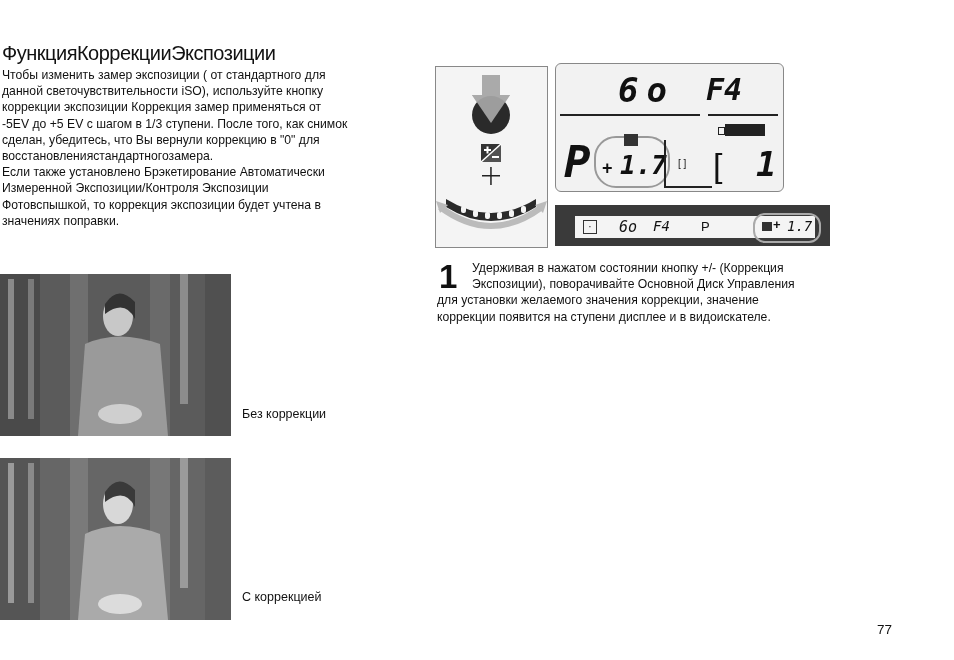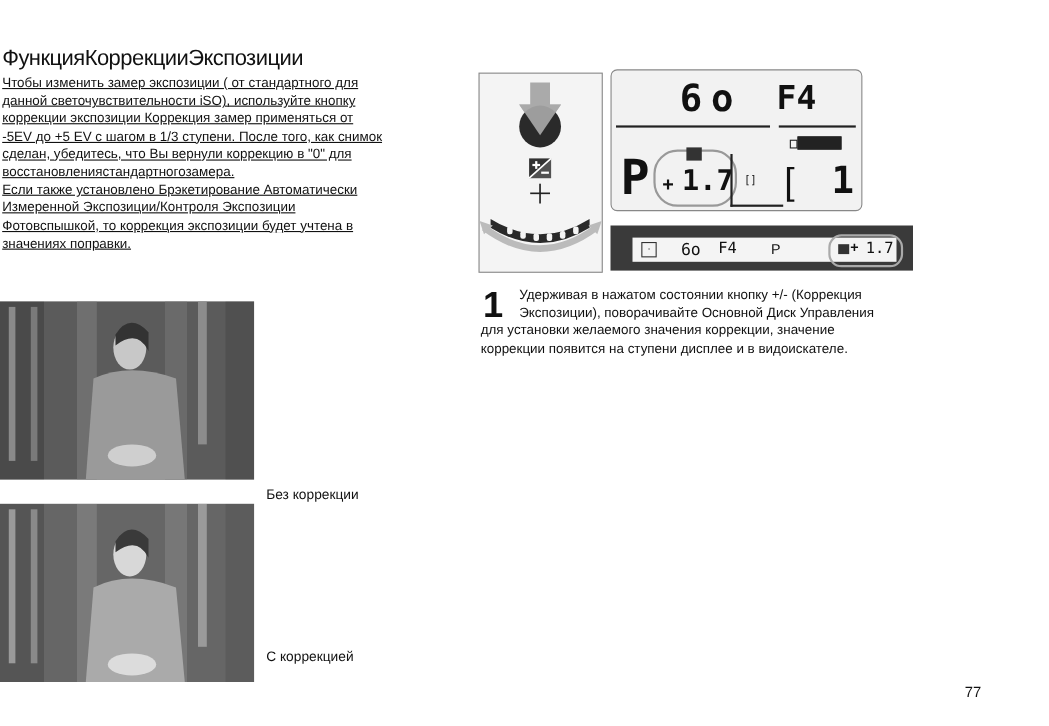--- a/index.html
+++ b/index.html
@@ -1,36 +1,36 @@
 <!DOCTYPE html>
 <html><head>
 <meta charset="utf-8">
 <style>
   html, body { margin:0; padding:0; background:#fff; }
   body { width:954px; height:660px; position:relative; overflow:hidden; font-family:"Liberation Sans", sans-serif; color:#111; }
   .title { position:absolute; left:2px; top:42px; font-size:20px; letter-spacing:-0.5px; white-space:nowrap; }
-  .body-text { position:absolute; left:2px; top:67px; width:410px; font-size:12.2px; line-height:16.2px;text-decoration:underline; }
+  .body-text { position:absolute; left:2px; top:67px; width:410px; font-size:12.2px; line-height:16.2px; }
   .body-text p { margin:0; white-space:nowrap; }
   .photo { position:absolute; left:0; width:231px; background:#6a6a6a; overflow:hidden; }
   .photo svg { display:block; }
   .photo1 { top:274px; height:162px; }
   .photo2 { top:458px; height:162px; }
   .caption { position:absolute; font-size:12.5px; white-space:nowrap; }
-  .cap1 { left:242px; top:407px;margin-top:36px; }
+  .cap1 { left:242px; top:407px; }
   .cap2 { left:242px; top:590px; }
   .diagram-left { position:absolute; left:435px; top:66px; width:111px; height:180px; border:1px solid #888; background:#f4f4f4; }
   .lcd-top { position:absolute; left:555px; top:63px; width:227px; height:127px; border:1px solid #888; border-radius:6px; background:#f2f2f2; }
   .vf-bar { position:absolute; left:555px; top:205px; width:275px; height:41px; background:#3a3a3a; }
   .vf-inner { position:absolute; left:20px; top:11px; width:240px; height:22px; background:#f4f4f4; }
   .step-num { position:absolute; left:439px; top:258px; font-size:33px; font-weight:bold; }
   .step-text { position:absolute; left:437px; top:260px; font-size:12.2px; line-height:16.2px; width:430px; }
   .step-text p { margin:0; white-space:nowrap; }
   .indent { padding-left:35px; }
   .page-num { position:absolute; left:877px; top:622px; font-size:13.5px; }
-  .seg { font-family:"DejaVu Sans Mono", monospace; }
+  .seg { font-family:"DejaVu Sans Mono", monospace; font-style:italic; }
 </style>
 </head>
 <body>
 
 <div class="title">ФункцияКоррекцииЭкспозиции</div>
 
 <div class="body-text">
   <p>Чтобы изменить замер экспозиции ( от стандартного для</p>
   <p>данной светочувствительности iSO), используйте кнопку</p>
   <p>коррекции экспозиции Коррекция замер применяться от</p>

